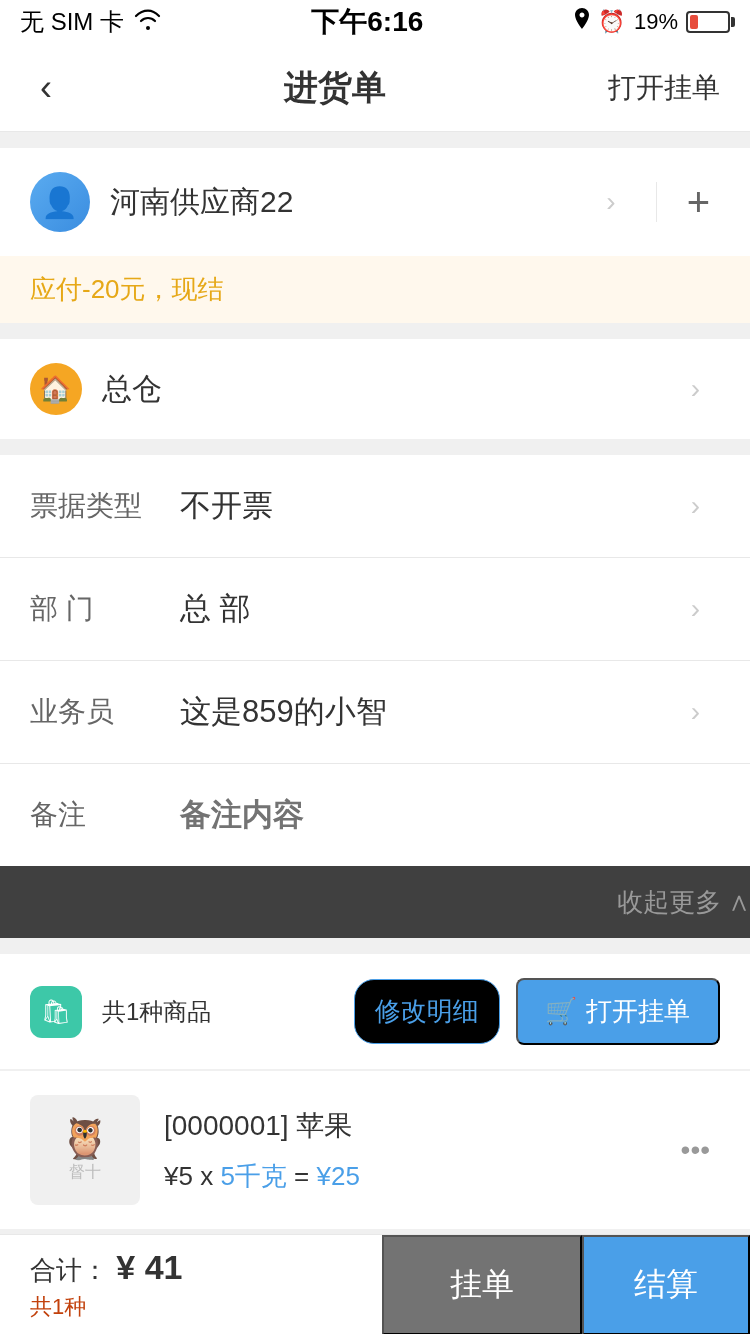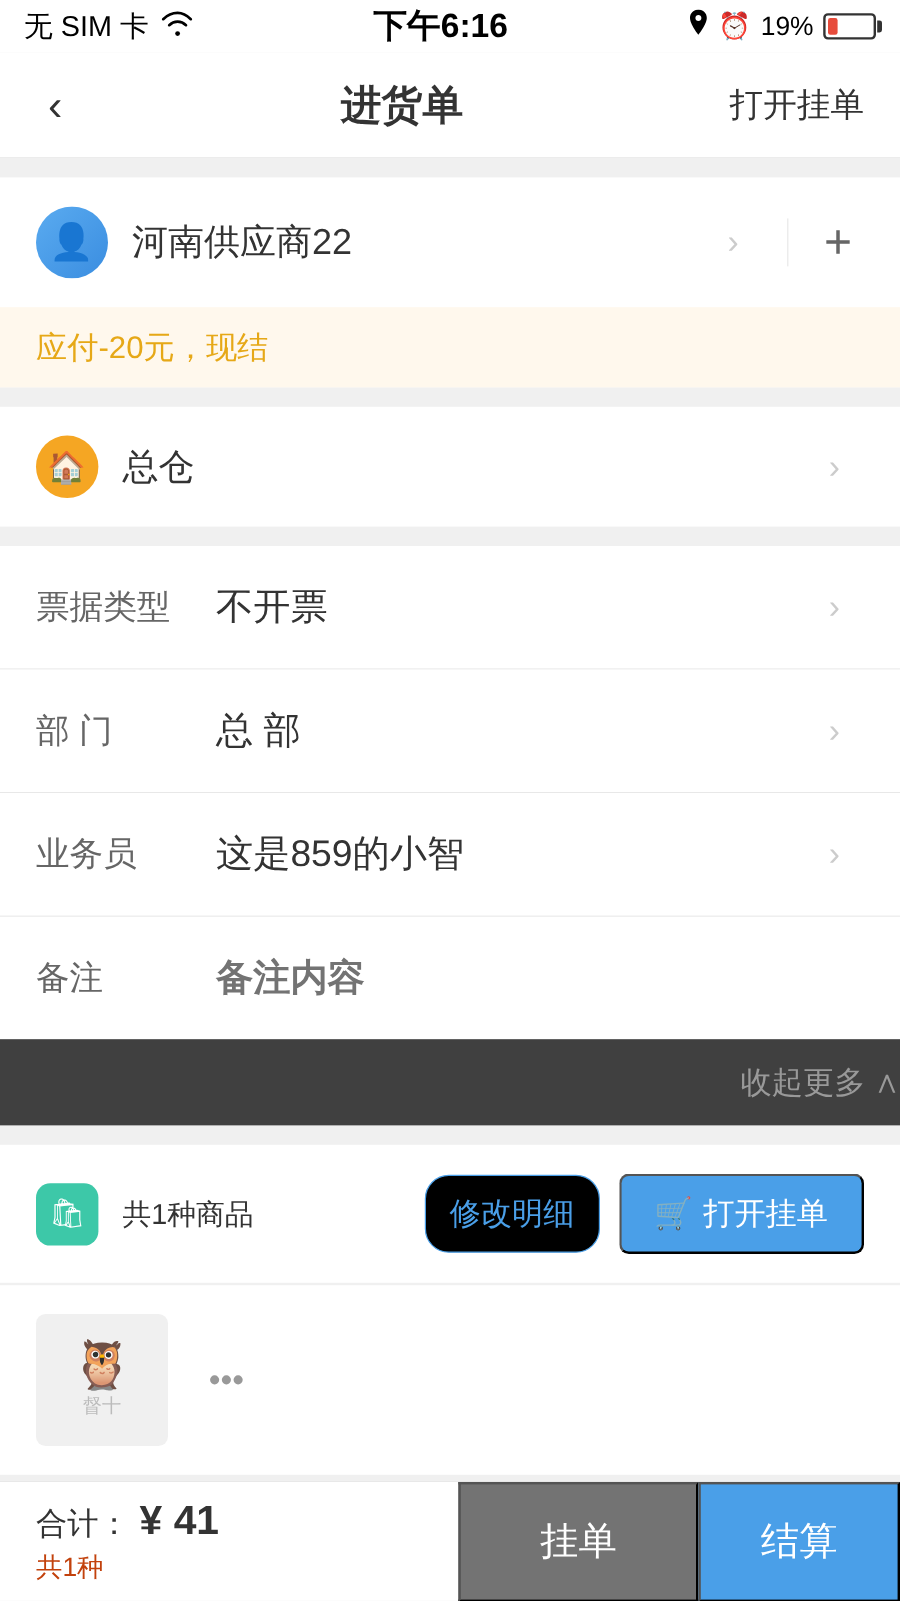--- a/index.html
+++ b/index.html
@@ -451,20 +451,32 @@
     <span>🛒</span>
     <span>打开挂单</span>
   </button>
 </div>
 
 <div class="product-item">
   <div class="product-thumb">
     <span class="owl-icon">🦉</span>
     <span class="owl-text">督十</span>
   </div>
+  <div class="product-info">
+    <div class="product-name">
+      <span>[0000001]</span> <span>苹果</span>
+    </div>
+    <div class="product-price">
+      <span>¥5</span>
+      <span> x </span>
+      <span class="highlight">5千克</span>
+      <span> = </span>
+      <span class="highlight">¥25</span>
+    </div>
+  </div>
   <span class="product-more">•••</span>
 </div>
 
 <div style="height: 100px;"></div>
 
 <div class="bottom-bar">
   <div class="total-section">
     <div class="total-amount">
       <span class="label">合计：</span>
       <span class="amount">¥ 41</span>

